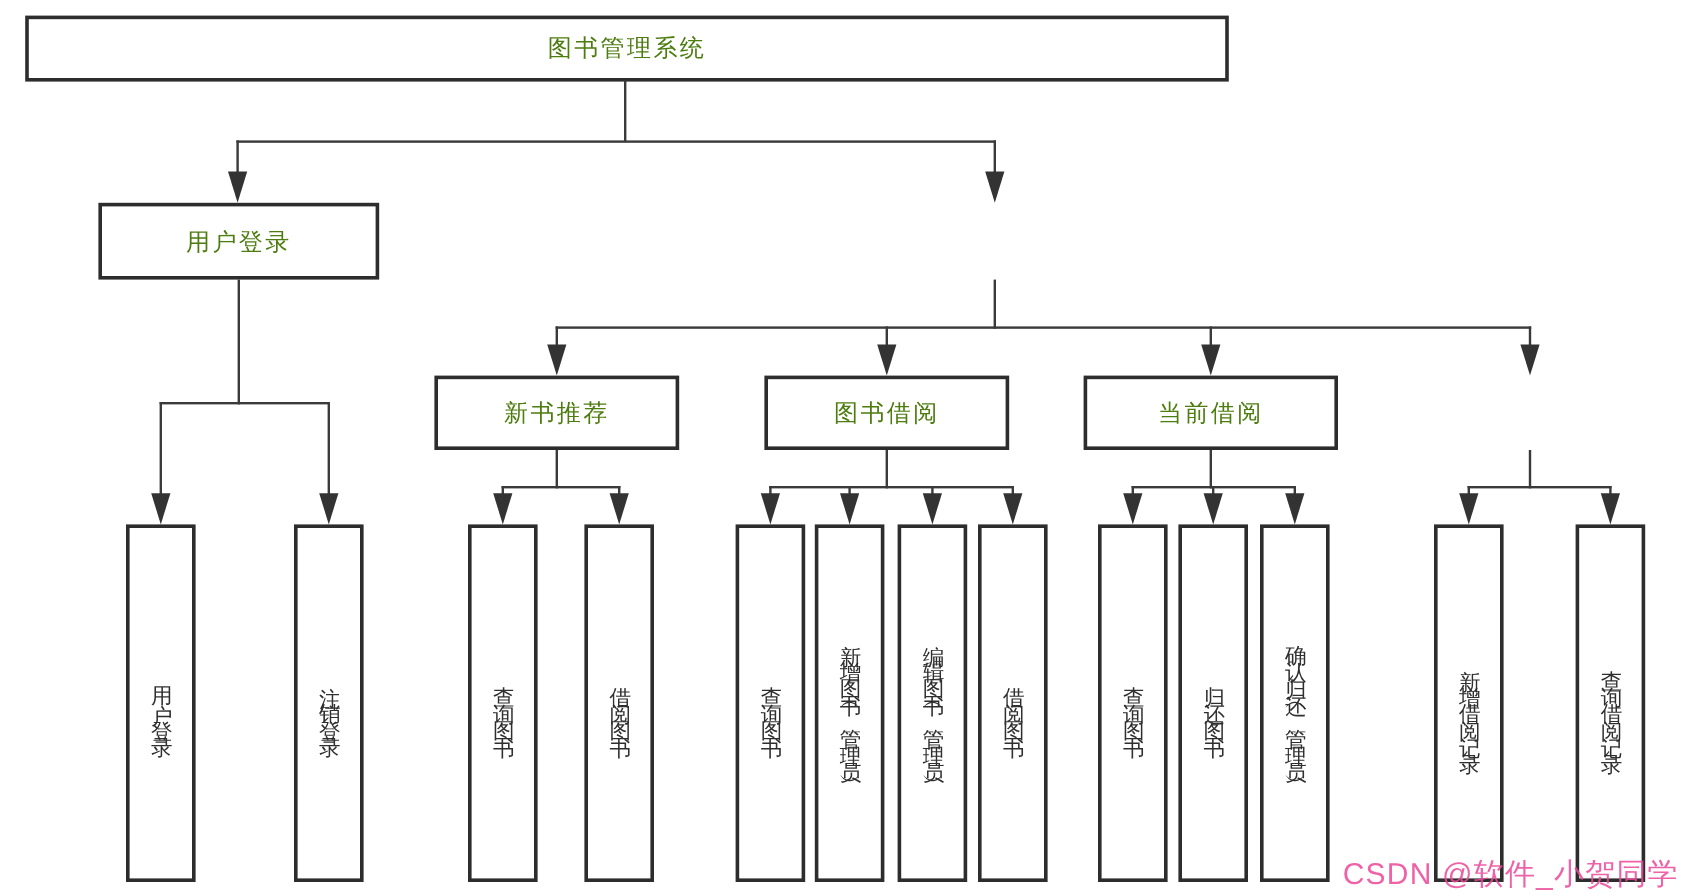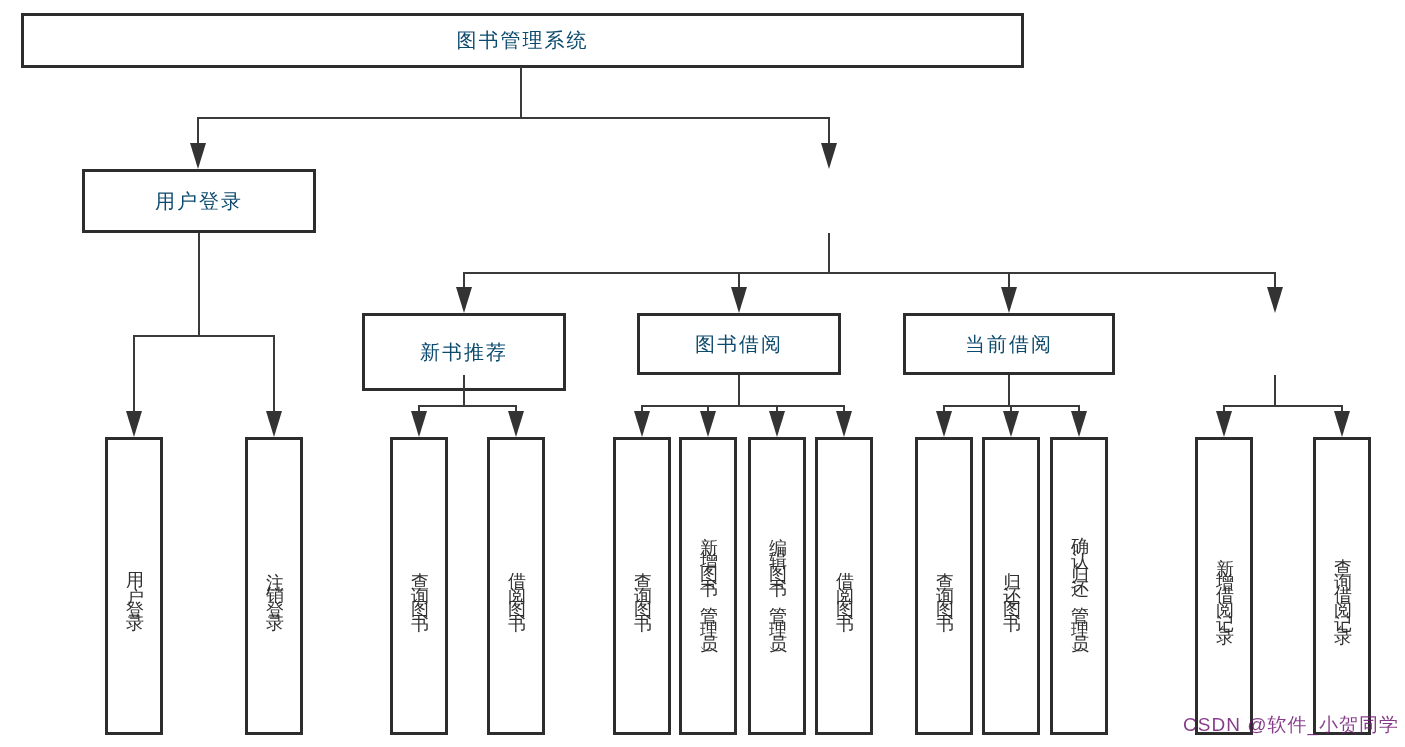--- a/index.html
+++ b/index.html
@@ -9,21 +9,21 @@
     background:#ffffff;
     font-family:"Liberation Sans","DejaVu Sans",sans-serif;
     overflow:hidden;
   }
   .hbox{
     position:absolute;
     box-sizing:border-box;
     border:3px solid #2d2d2d;
     background:#ffffff;
     display:flex;align-items:center;justify-content:center;
-    font-size:20px;letter-spacing:2px;color:#0c4a6e;
+    font-size:20px;letter-spacing:2px;color:#4d7c0f;
     white-space:nowrap;
   }
   .vbox{
     position:absolute;
     box-sizing:border-box;
     width:58px;height:298px;
     border:3px solid #2d2d2d;
     background:#ffffff;
     display:flex;align-items:center;justify-content:center;
   }
@@ -38,22 +38,22 @@
   .line{position:absolute;background:#3a3a3a;}
   .tri{
     position:absolute;width:0;height:0;
     border-left:8px solid transparent;
     border-right:8px solid transparent;
     border-top:26px solid #333333;
   }
   .watermark{
     position:absolute;
     right:6px;top:712px;
-    font-size:19px;
-    color:#701a75;
+    font-size:25px;
+    color:#ec4899;
     opacity:0.85;
     letter-spacing:1px;
     z-index:10;
     white-space:nowrap;
   }
 </style>
 </head>
 <body>
 
 <div id="canvas">
@@ -80,21 +80,21 @@
   <div class="line" style="left:463px;top:272px;width:813px;height:2px;"></div>
   <div class="line" style="left:463px;top:272px;width:2px;height:16px;"></div>
   <div class="tri" style="left:456px;top:287px;"></div>
   <div class="line" style="left:738px;top:272px;width:2px;height:16px;"></div>
   <div class="tri" style="left:731px;top:287px;"></div>
   <div class="line" style="left:1008px;top:272px;width:2px;height:16px;"></div>
   <div class="tri" style="left:1001px;top:287px;"></div>
   <div class="line" style="left:1274px;top:272px;width:2px;height:16px;"></div>
   <div class="tri" style="left:1267px;top:287px;"></div>
 
-  <div class="hbox" style="left:362px;top:313px;width:204px;height:78px;">新书推荐</div>
+  <div class="hbox" style="left:362px;top:313px;width:204px;height:62px;">新书推荐</div>
   <div class="hbox" style="left:637px;top:313px;width:204px;height:62px;">图书借阅</div>
   <div class="hbox" style="left:903px;top:313px;width:212px;height:62px;">当前借阅</div>
 
   <div class="line" style="left:463px;top:375px;width:2px;height:32px;"></div>
   <div class="line" style="left:418px;top:405px;width:99px;height:2px;"></div>
   <div class="line" style="left:418px;top:405px;width:2px;height:7px;"></div>
   <div class="tri" style="left:411px;top:411px;"></div>
   <div class="line" style="left:515px;top:405px;width:2px;height:7px;"></div>
   <div class="tri" style="left:508px;top:411px;"></div>
 

